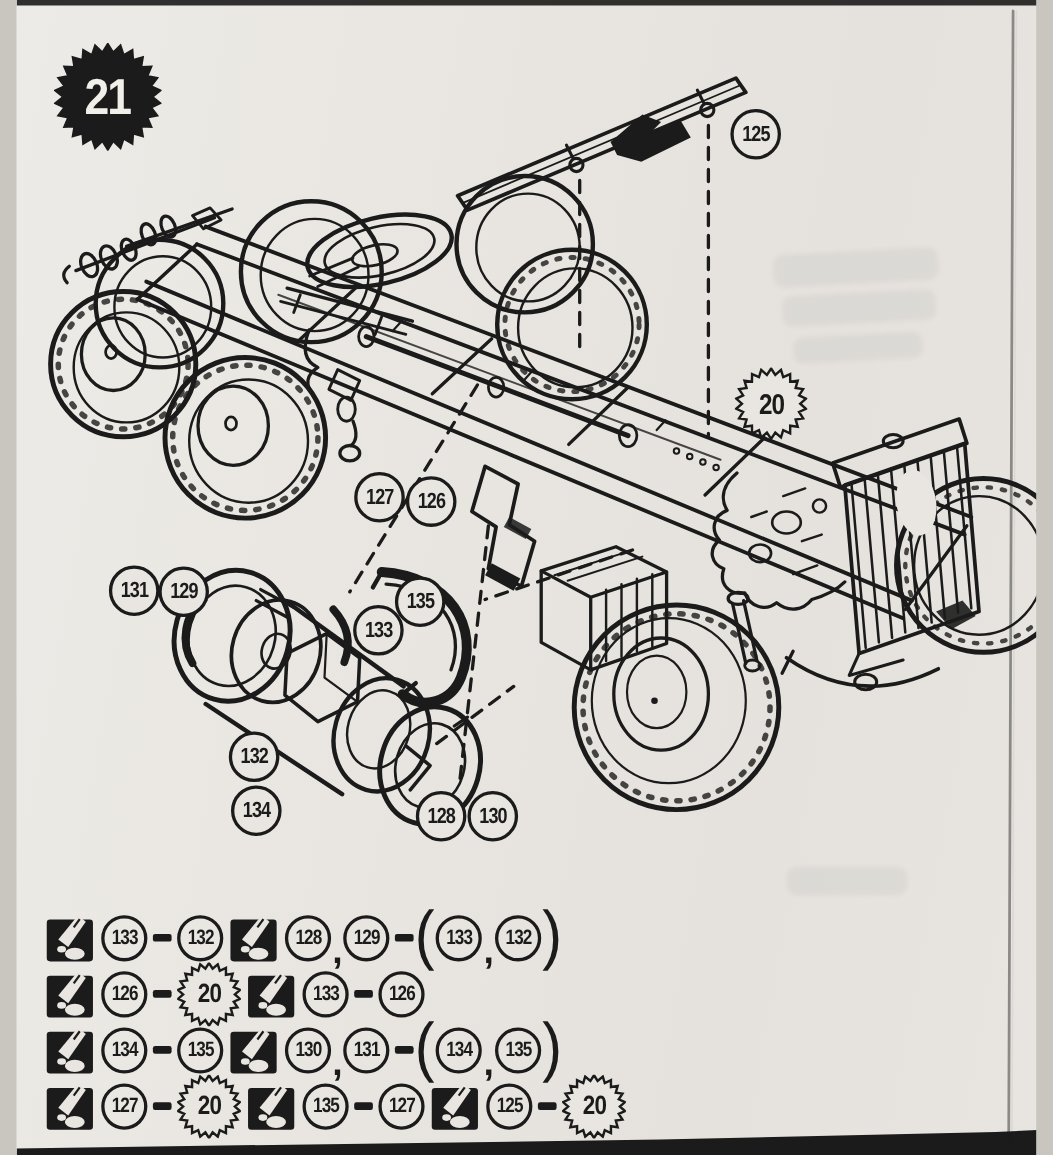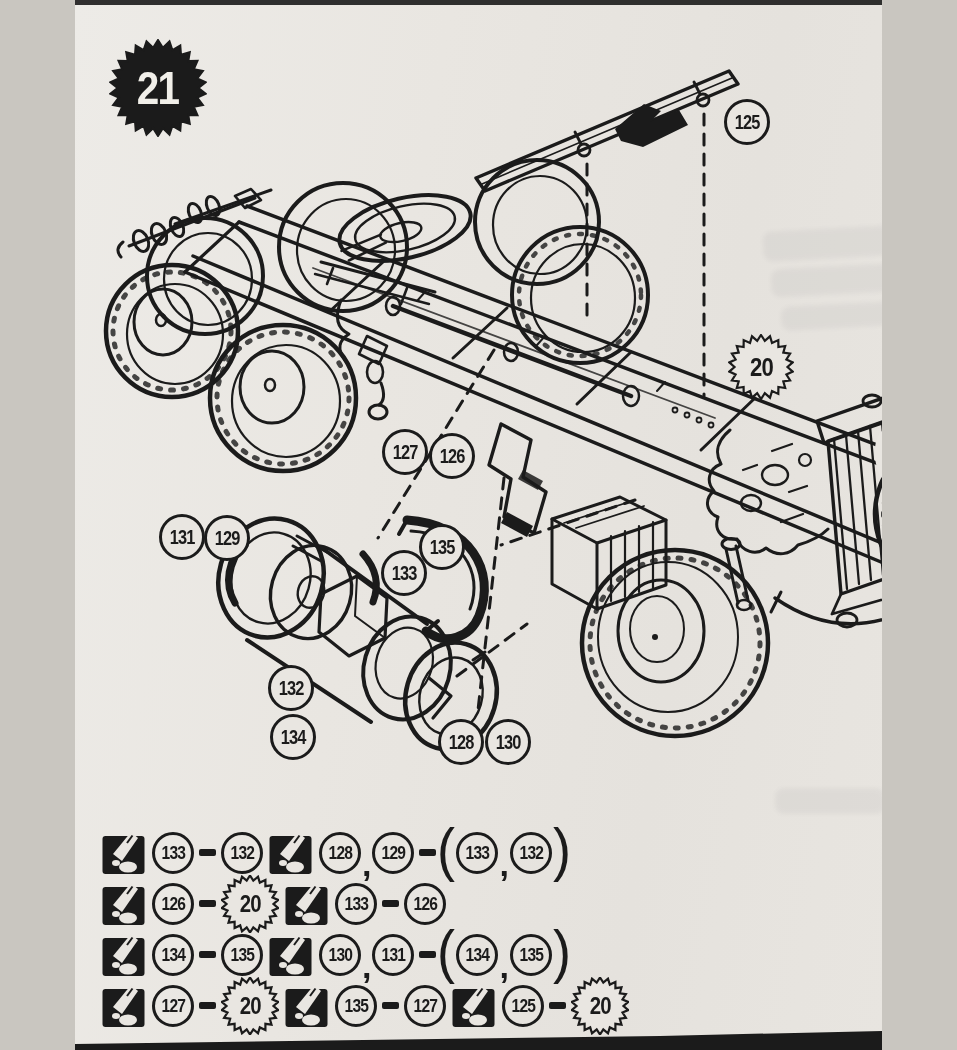--- a/index.html
+++ b/index.html
@@ -2,21 +2,21 @@
 <html style="--ink: #1b1b1b; --paper: #e9e6e1; --paper2: #f1efe9;"><head>
 <meta charset="utf-8">
 <style>
   :root{
     --ink:#1b1b1b;
     --paper:#e9e6e1;
     --paper2:#f1efe9;
   }
   html,body{margin:0;padding:0;background:#c9c6c0;}
   #page{
-    position:relative;width:807px;height:1050px;margin:0 auto;
+    position:relative;width:927px;height:1050px;margin:0 auto;
     background:linear-gradient(100deg,#edebe7 0%,#e9e6e1 38%,#e5e2dd 72%,#e8e5e0 100%);
     overflow:hidden;
     font-family:"Liberation Sans","DejaVu Sans",sans-serif;
     color:var(--ink);
   }
   
   #art{position:absolute;left:0;top:0;z-index:1;}
   #art path,#art circle,#art ellipse,#art line,#art polyline,#art rect{
     stroke:var(--ink);fill:none;stroke-linecap:round;stroke-linejoin:round;
   }

